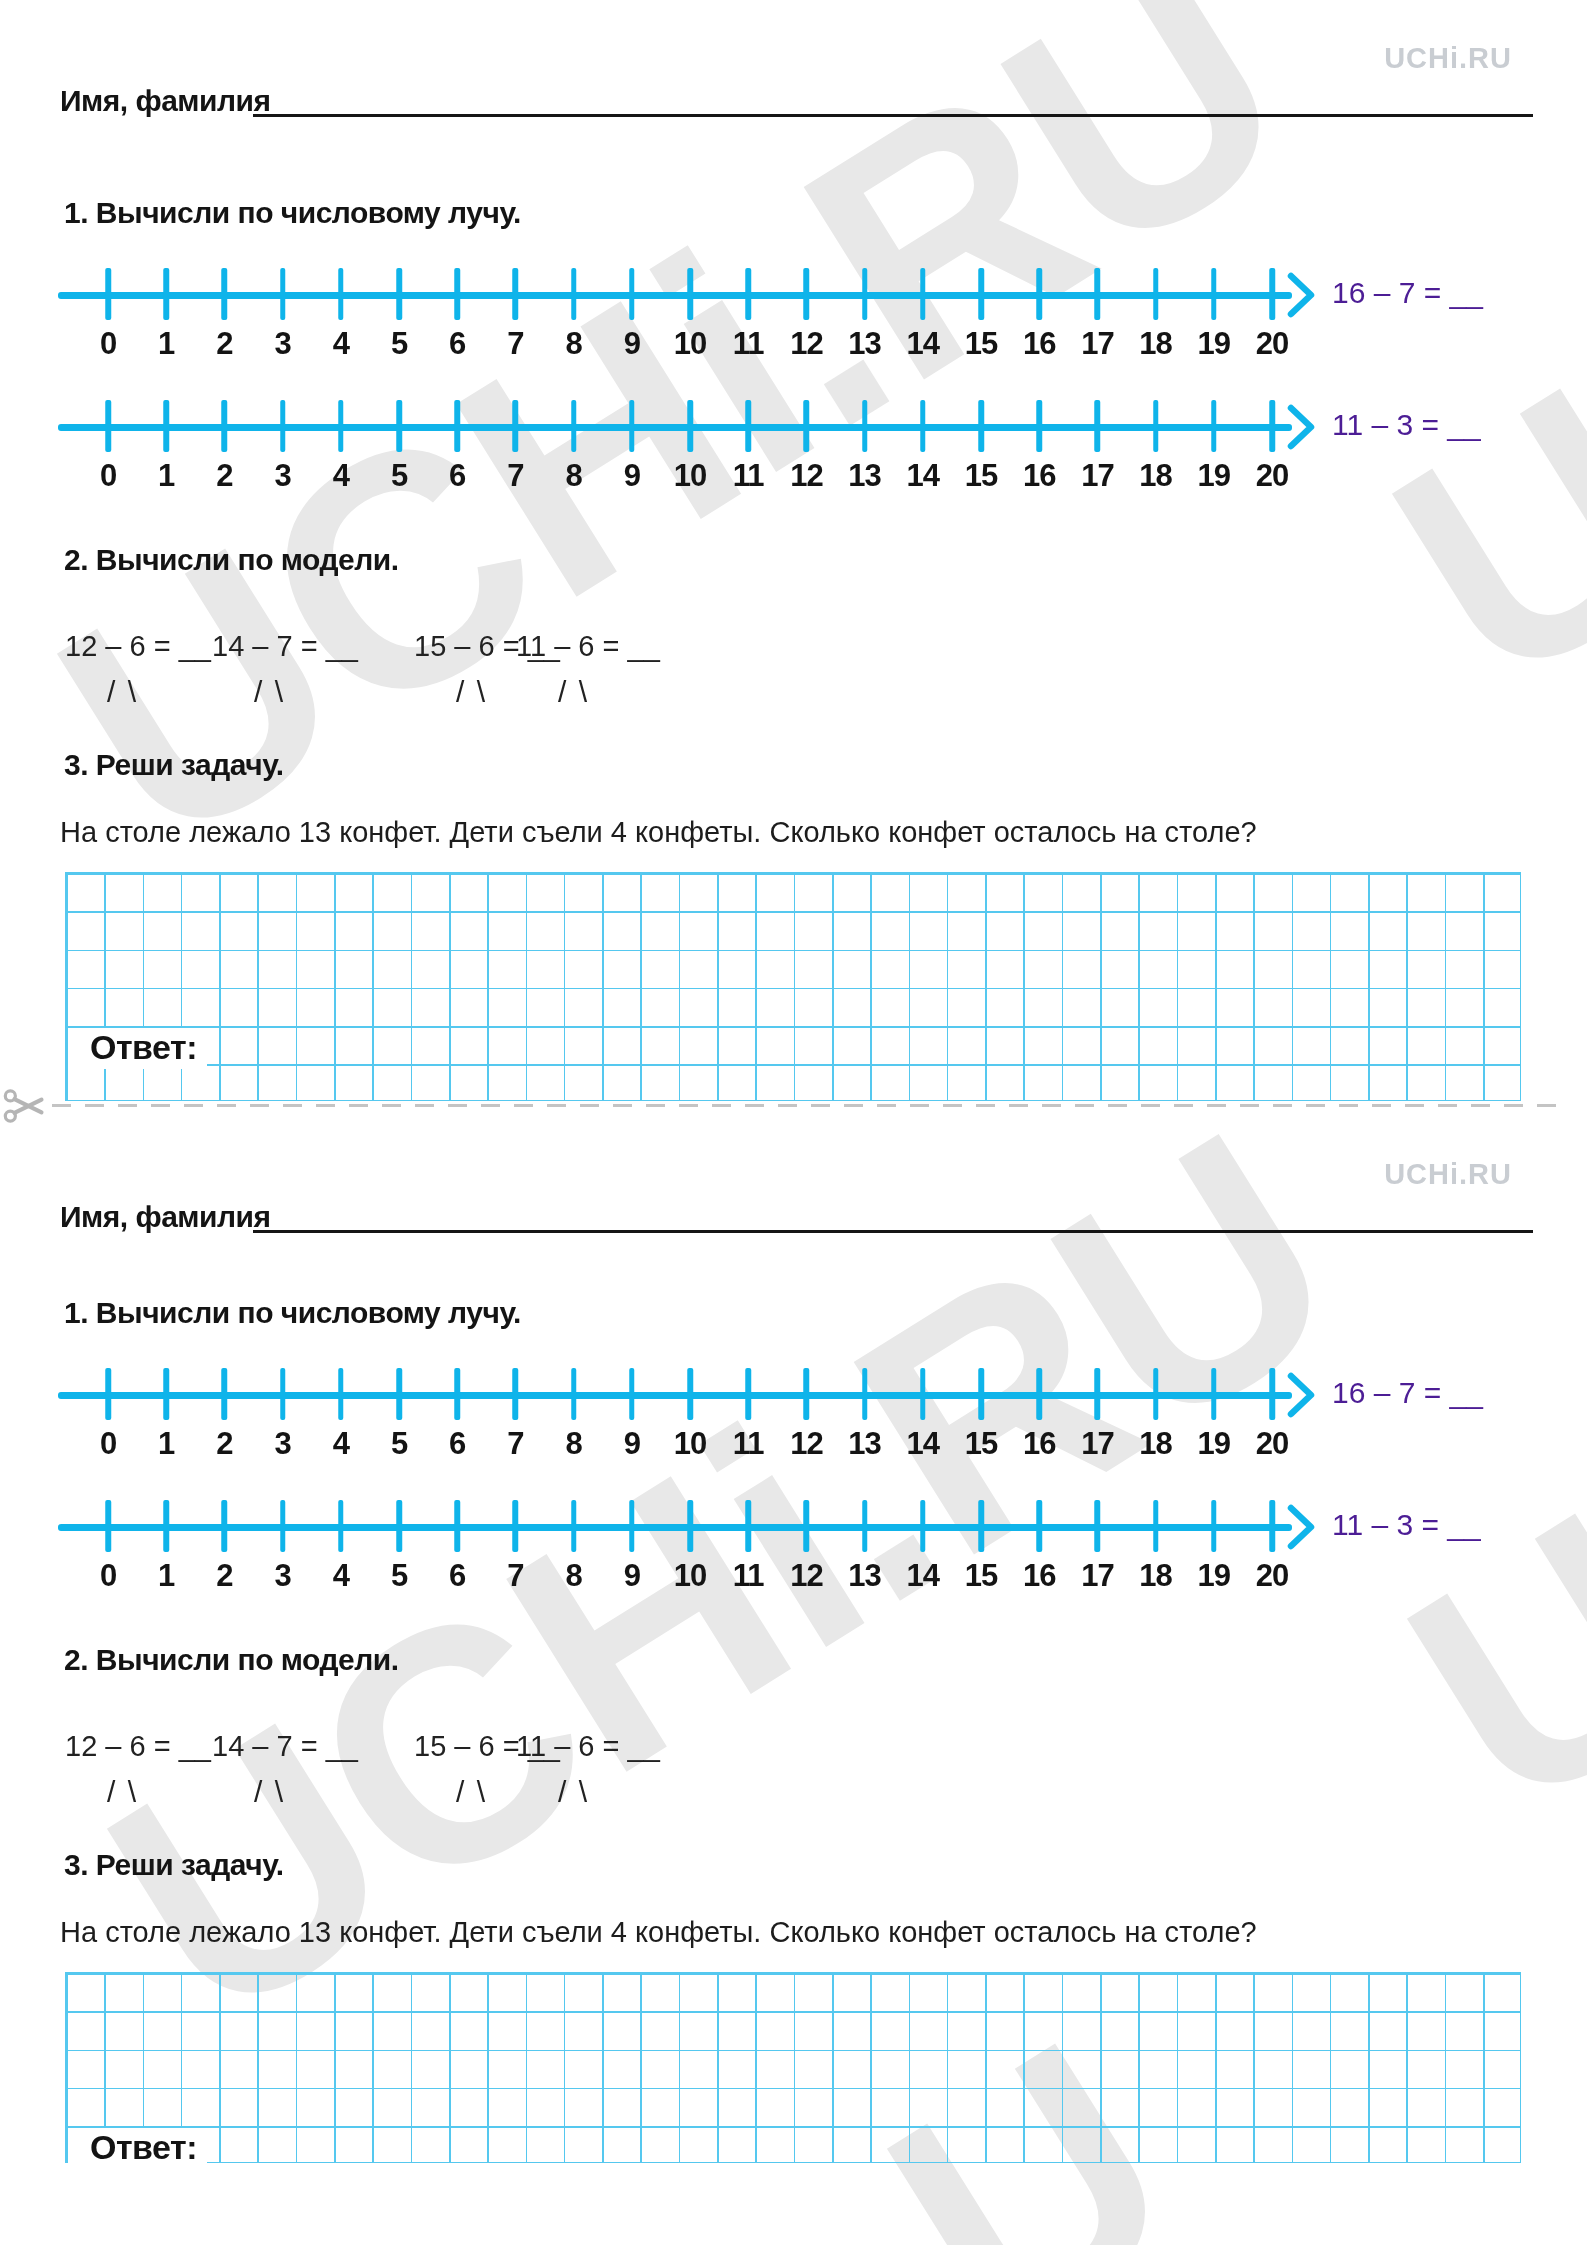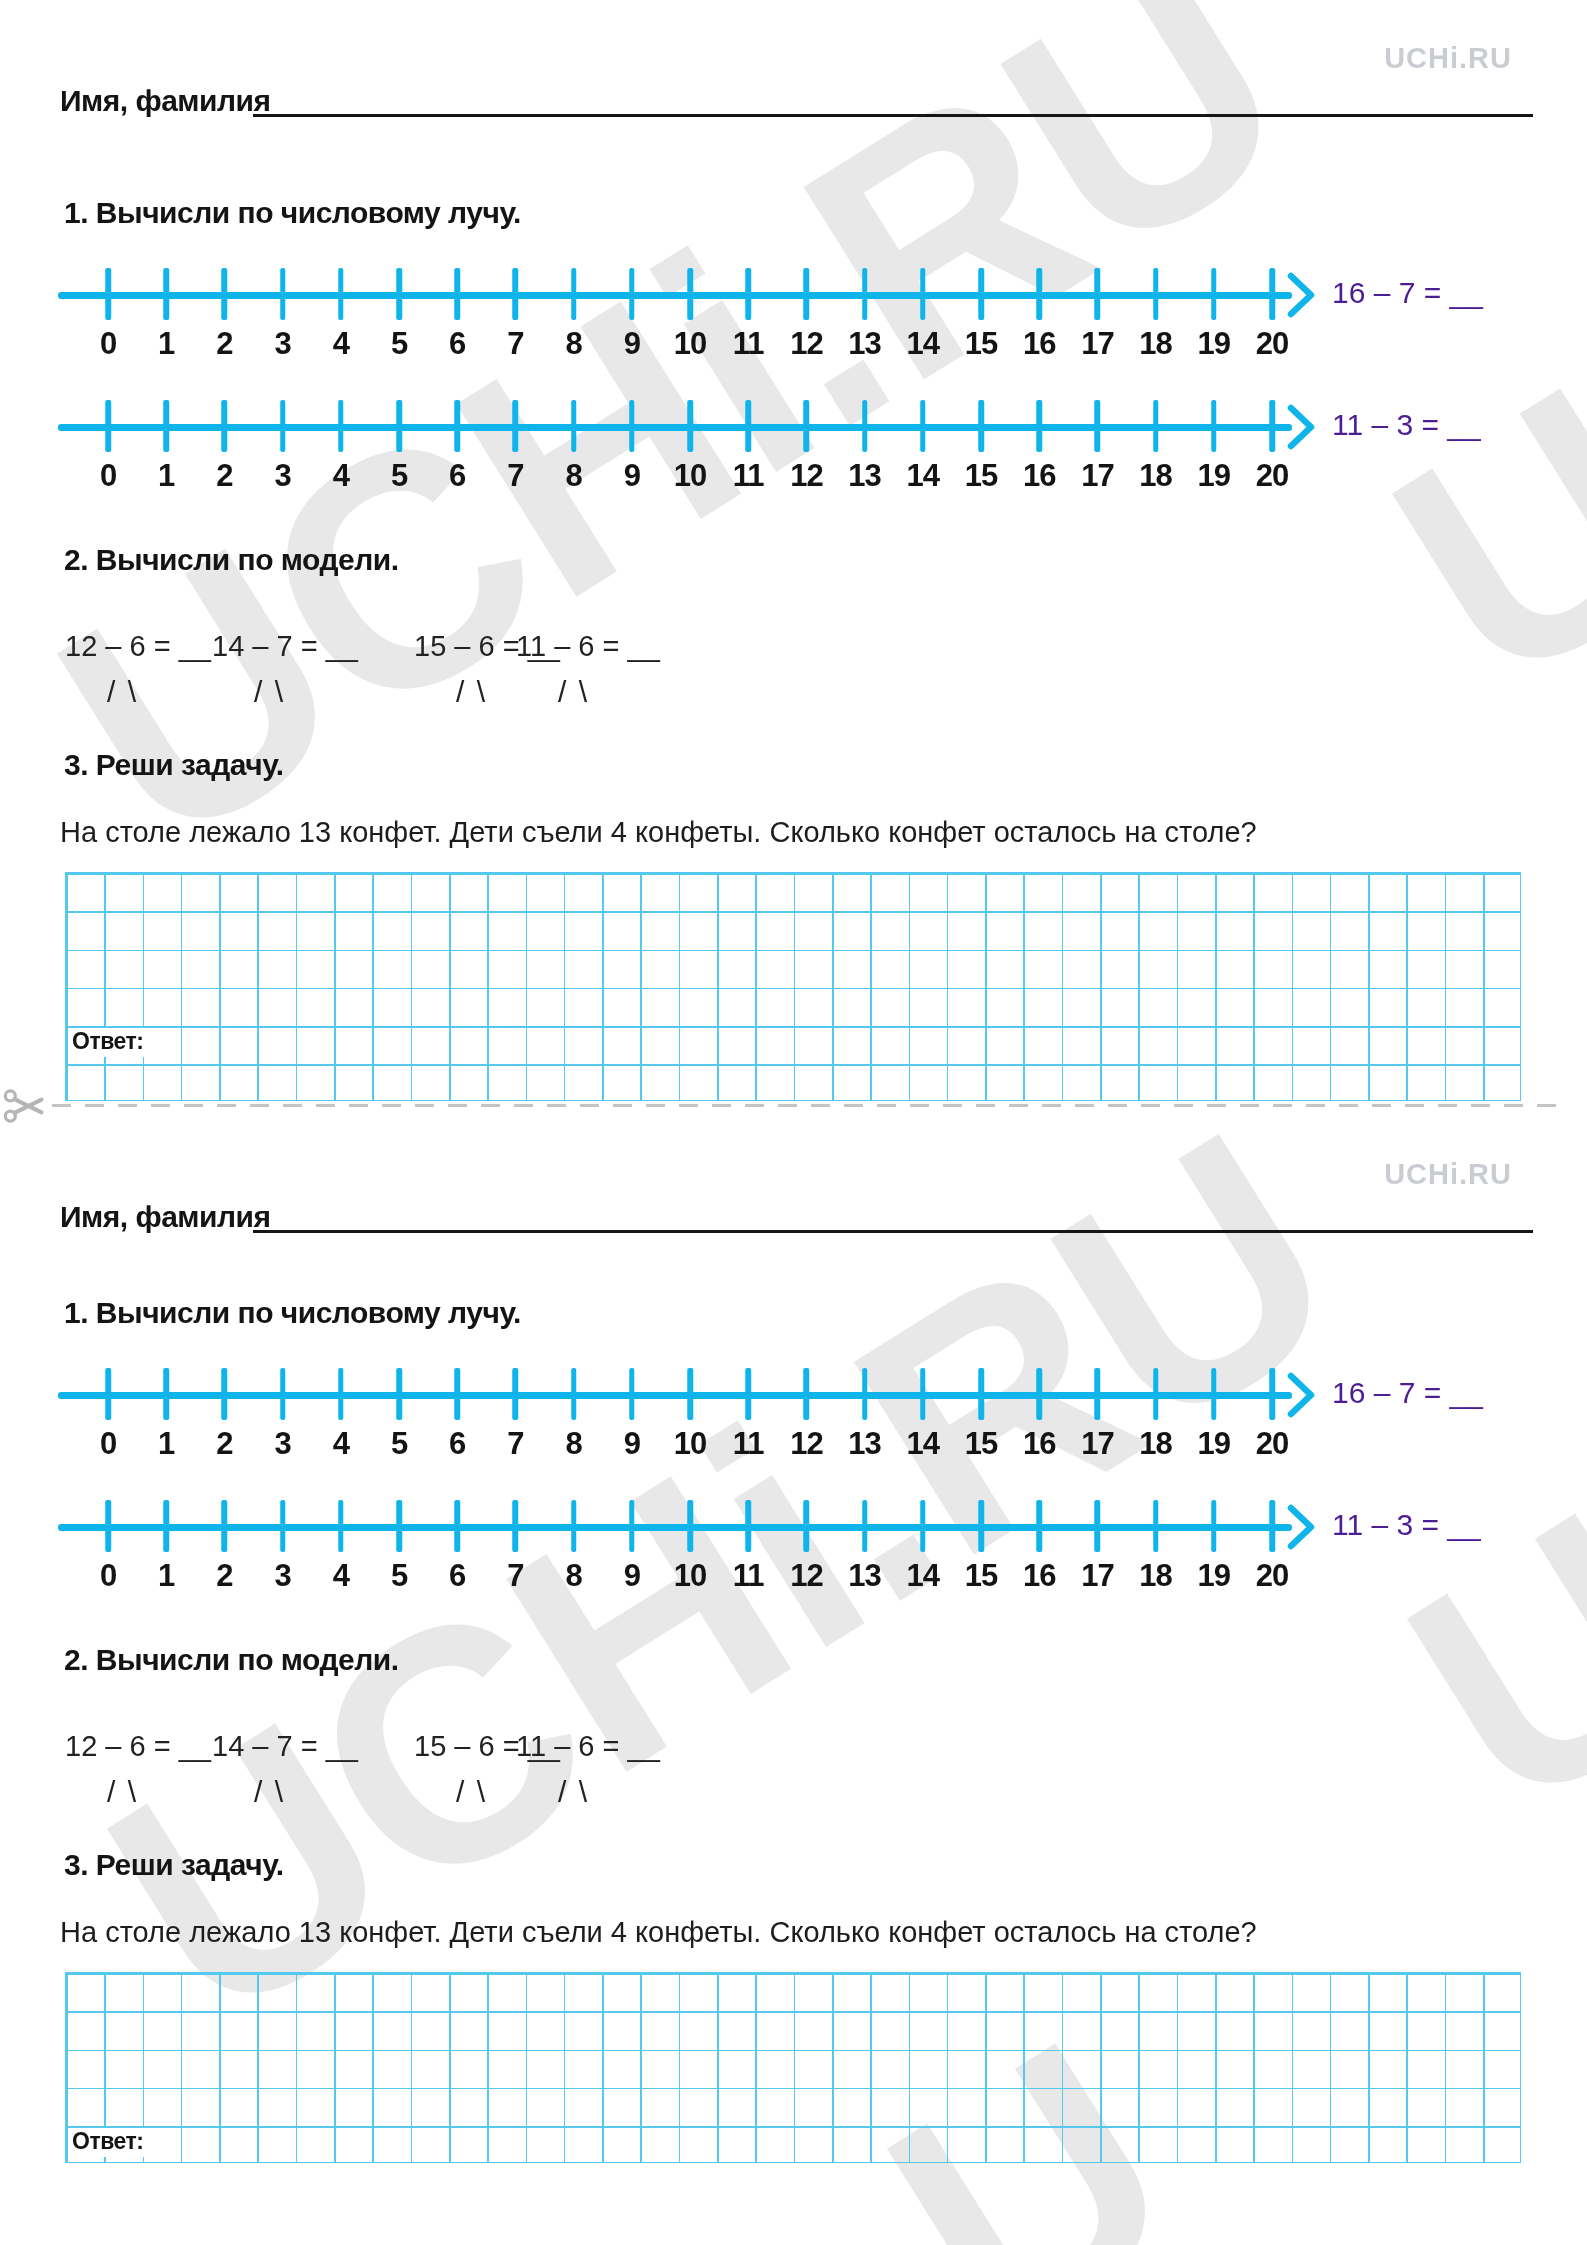--- a/index.html
+++ b/index.html
@@ -90,22 +90,22 @@
     position:absolute;left:65px;top:872px;width:1456px;height:229px;
     border:1.6px solid var(--grid);
     background-image:
       repeating-linear-gradient(to right, var(--grid) 0 1.6px, transparent 1.6px 38.3px),
       repeating-linear-gradient(to bottom, var(--grid) 0 1.6px, transparent 1.6px 38.3px);
   }
   .half--b .grid{height:191px;}
 
   .answer-label{
     position:absolute;left:68px;top:1028px;
-    font-size:23px;font-weight:bold;letter-spacing:-0.5px;
-    background:#ffffff;padding:0 10px 2px 4px;
+    font-size:34px;font-weight:bold;letter-spacing:-0.5px;
+    background:#ffffff;padding:0 10px 2px 22px;
   }
   .half--b .answer-label{top:1028px;}
 
   
   .cut-line{
     position:absolute;left:52px;top:1104px;width:1510px;height:3px;
     background-image:repeating-linear-gradient(to right, var(--dash-gray) 0 19px, transparent 19px 33px);
   }
   .scissors{position:absolute;left:2px;top:1084px;width:46px;height:44px;color:#b5b5b5;}
 </style>

